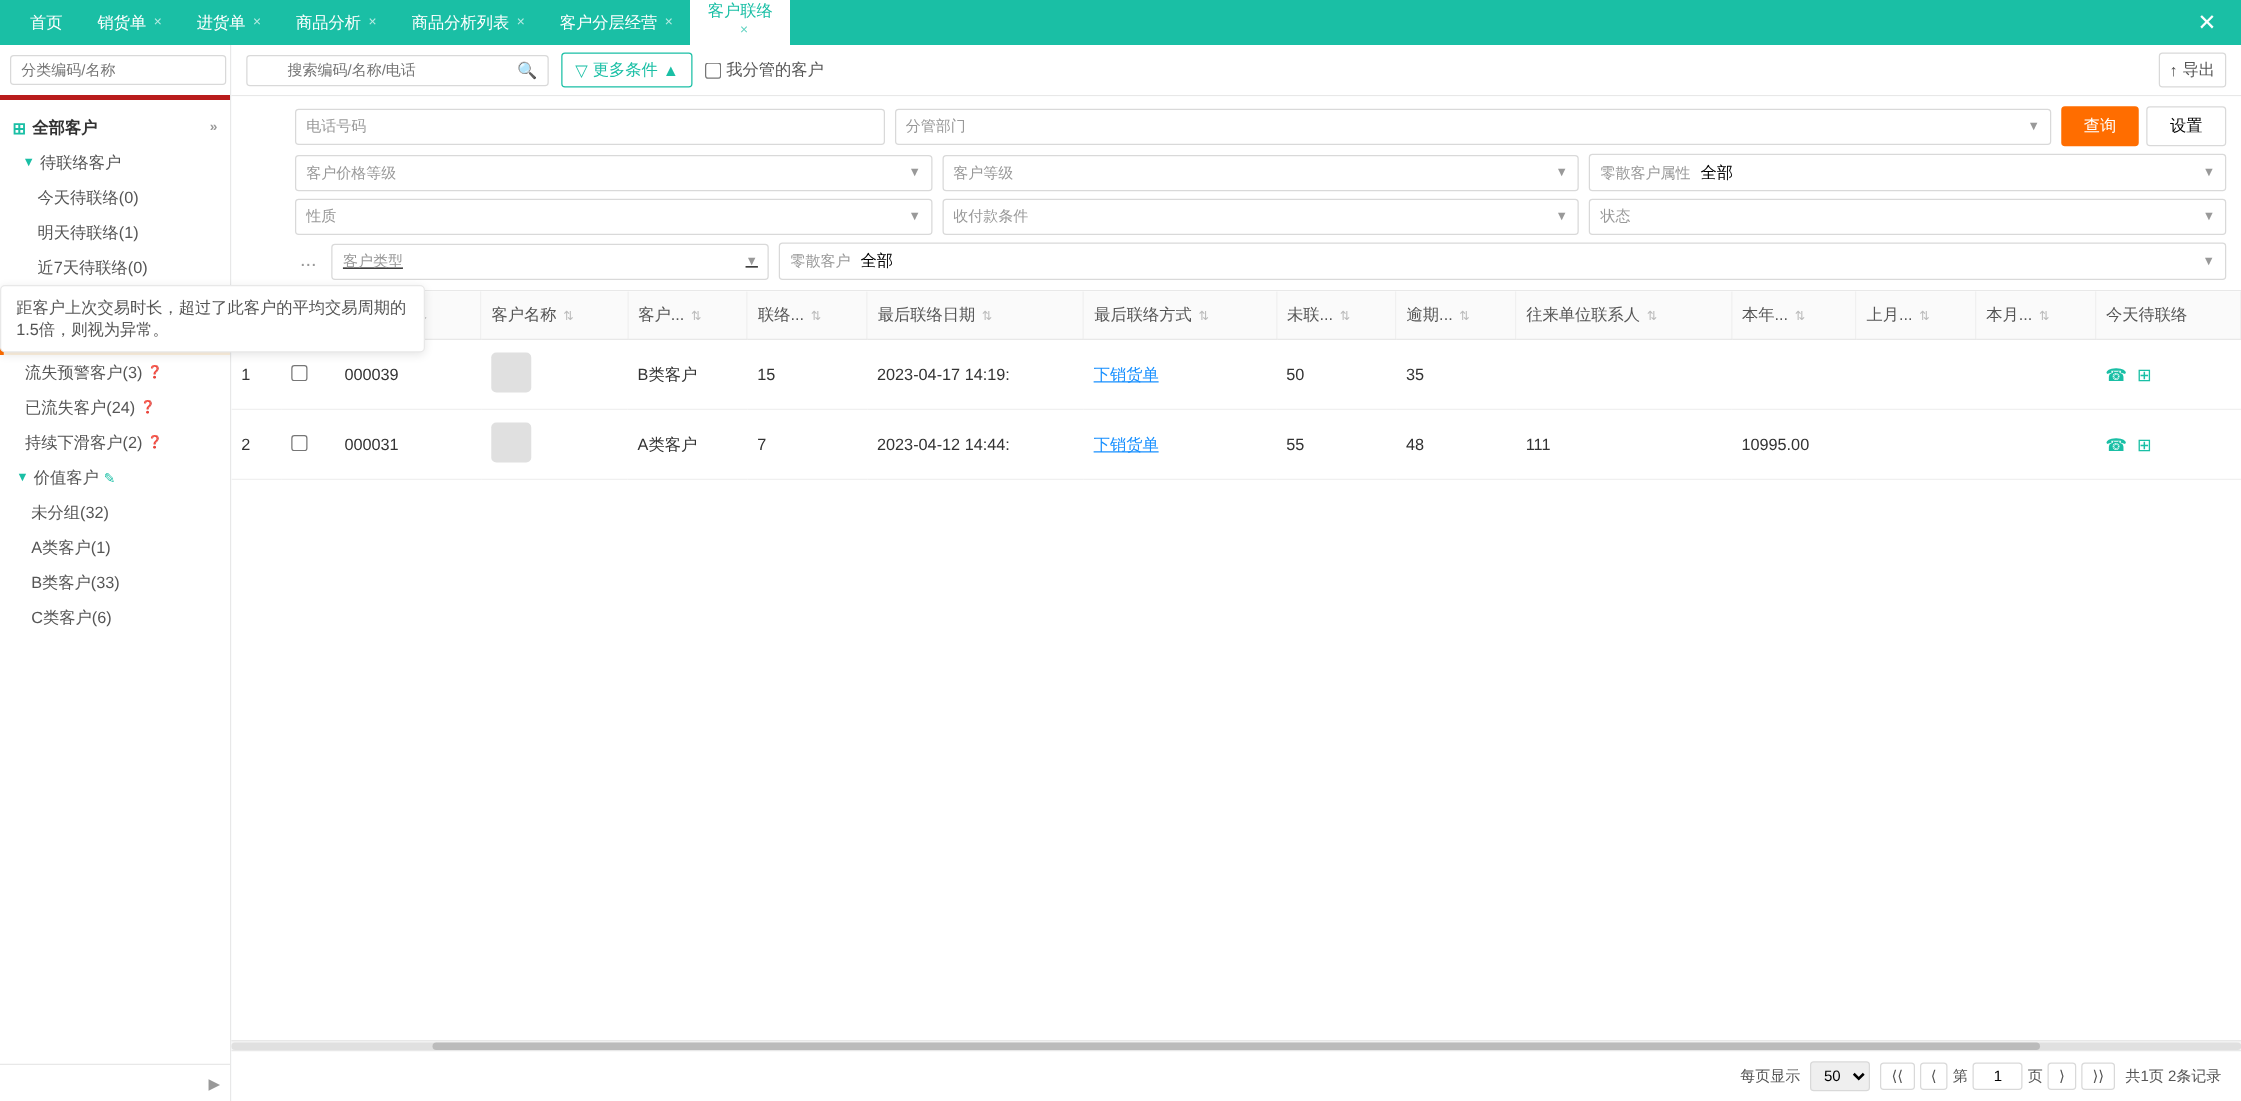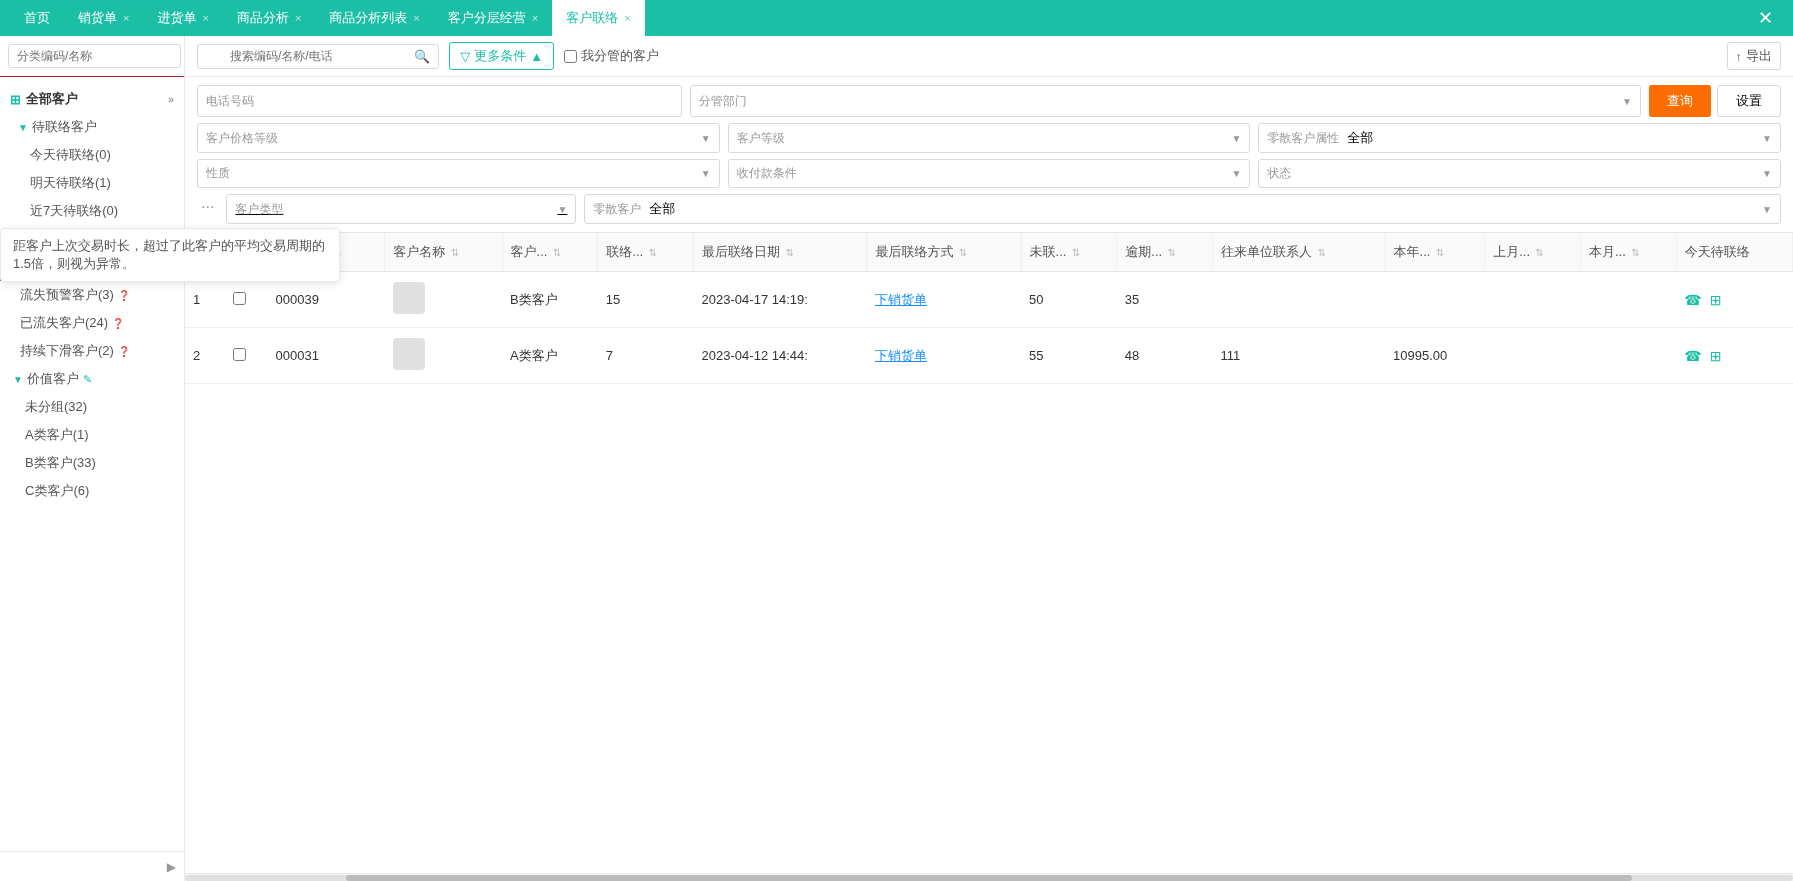--- a/index.html
+++ b/index.html
@@ -9,35 +9,35 @@
     .top-nav {
       display: flex; align-items: center;
       background: #1abfa5;
       height: 36px; padding: 0 10px;
       color: white;
     }
     .top-nav .nav-item {
       padding: 0 14px; height: 36px; display: flex; align-items: center;
       cursor: pointer; color: white; font-size: 13px; white-space: nowrap;
     }
-    .top-nav .nav-item.active { background: white; color: #1abfa5; }
+    .top-nav .nav-item.active { background: white; color: #1abfa5; flex-direction: column; }
     .top-nav .nav-item .close-x { margin-left: 6px; font-size: 11px; opacity: 0.7; }
     .top-nav .spacer { flex: 1; }
     .top-nav .close-btn { cursor: pointer; font-size: 18px; color: white; padding: 0 10px; }
 
     
     .main-layout { display: flex; height: calc(881px - 36px); }
 
     
     .sidebar {
       width: 185px; background: white; border-right: 1px solid #e8e8e8;
       display: flex; flex-direction: column; overflow: hidden; flex-shrink: 0;
     }
     .sidebar-search {
-      padding: 8px; border-bottom: 1px solid #b91c1c;
+      padding: 8px; border-bottom: 4px solid #b91c1c;
       display: flex; align-items: center; gap: 6px;
     }
     .sidebar-search input {
       flex: 1; border: 1px solid #d9d9d9; border-radius: 3px;
       padding: 4px 8px; font-size: 12px; outline: none;
     }
 
     .sidebar-section { padding: 8px 0; flex: 1; overflow-y: auto; }
     .sidebar-header {
       display: flex; align-items: center; padding: 5px 10px;
@@ -93,21 +93,21 @@
       display: flex; align-items: center; gap: 4px;
       color: #555; cursor: pointer; font-size: 12px; padding: 4px 8px;
       border: 1px solid #d9d9d9; border-radius: 3px; background: white;
     }
 
     
     .advanced-filter {
       background: white; border-bottom: 1px solid #e8e8e8;
       padding: 8px 12px;
     }
-    .filter-row { display: flex; gap: 8px; margin-bottom: 6px; }
+    .filter-row { display: flex; align-items: center; gap: 8px; margin-bottom: 6px; margin-left: 39px; }
     .filter-row:last-child { margin-bottom: 0; }
     .filter-field {
       display: flex; align-items: center; flex: 1;
       border: 1px solid #d9d9d9; border-radius: 3px; padding: 5px 8px;
       background: white; min-width: 0;
     }
     .filter-field input { border: none; outline: none; font-size: 12px; flex: 1; min-width: 0; }
     .filter-field .label { color: #999; font-size: 12px; margin-right: 8px; white-space: nowrap; }
     .filter-field .chevron { margin-left: auto; color: #999; font-size: 10px; }
     .filter-field-wide { flex: 2; }
@@ -553,15 +553,31 @@
         </tbody>
       </table>
     </div>
 
     <div class="bottom-scroll">
       <div style="width:100%; height:6px; background:#e0e0e0; border-radius:3px; margin:1px 0; position:relative;">
         <div style="width:80%; height:6px; background:#bbb; border-radius:3px; margin-left:10%;"></div>
       </div>
     </div>
 
+    <div class="pagination">
+      <span class="page-size-label">每页显示</span>
+      <select class="page-size-select">
+        <option>50</option>
+      </select>
+      <div class="page-nav">
+        <button class="page-btn">⟨⟨</button>
+        <button class="page-btn">⟨</button>
+        <span class="page-size-label">第</span>
+        <input class="page-input" type="text" value="1" style="">
+        <span class="page-size-label">页</span>
+        <button class="page-btn">⟩</button>
+        <button class="page-btn">⟩⟩</button>
+      </div>
+      <span class="page-info">共1页 2条记录</span>
+    </div>
 
   </div>
 </div>
 
 </body></html>

